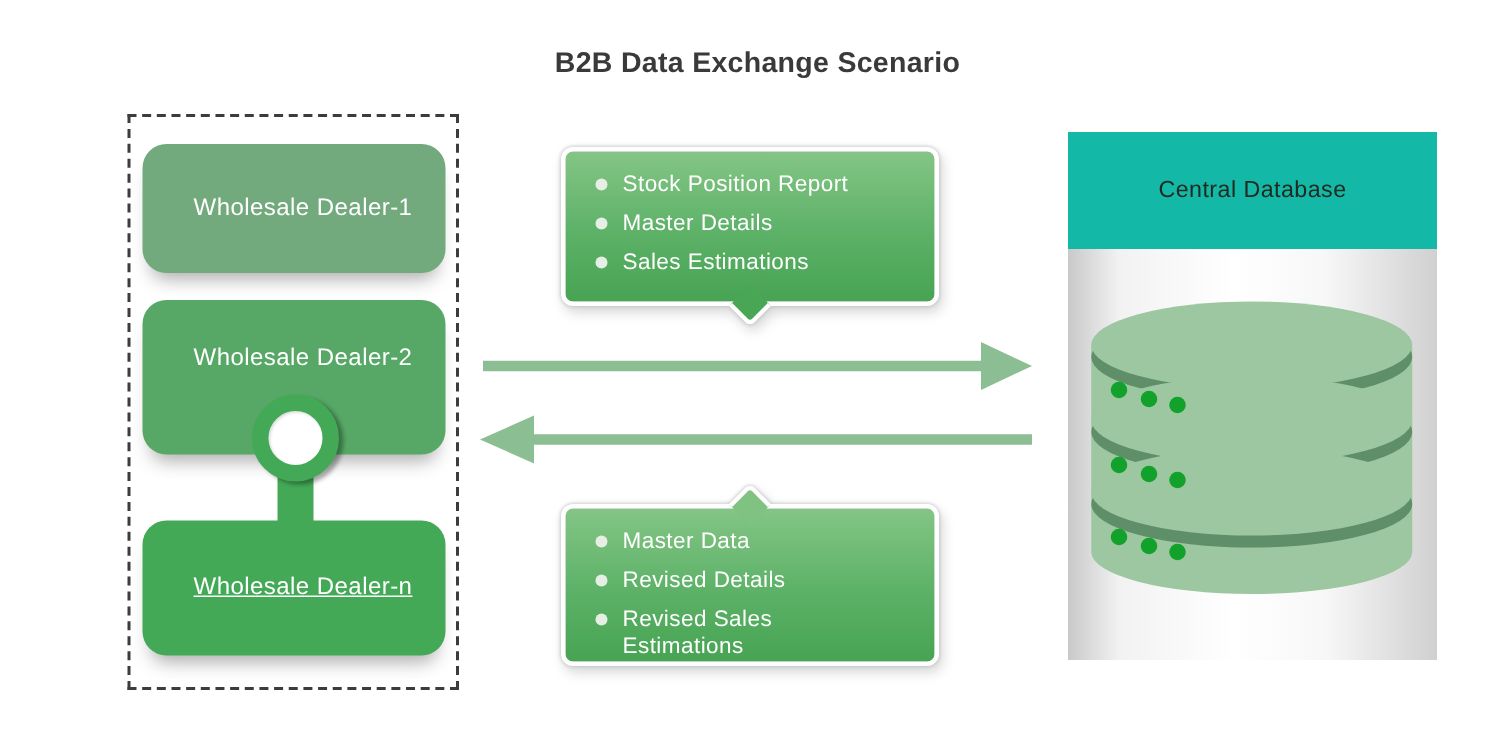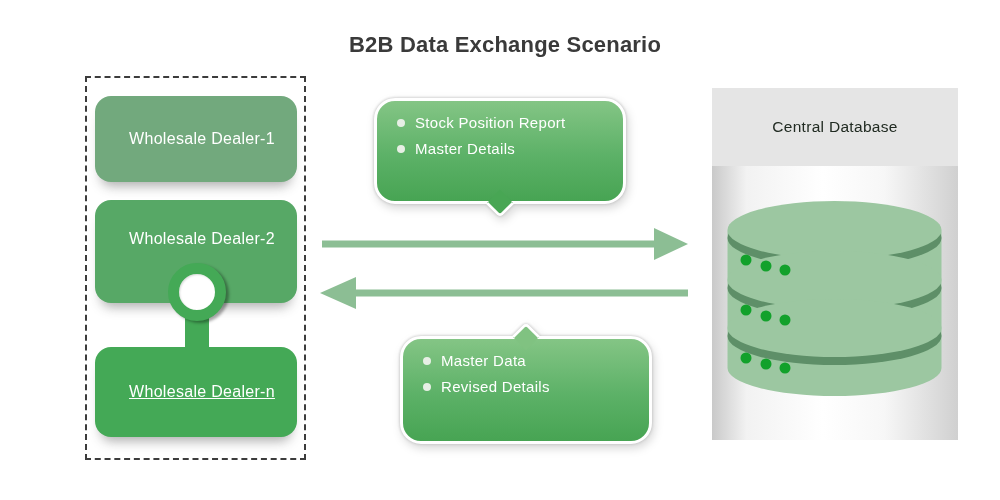--- a/index.html
+++ b/index.html
@@ -3,21 +3,21 @@
 <meta charset="utf-8">
 <style>
   html,body{margin:0;padding:0;background:#ffffff;}
   .stage{
     position:relative;width:1000px;height:500px;background:#ffffff;overflow:hidden;
     font-family:"Liberation Sans",sans-serif;
   }
   
   .title{
     position:absolute;left:330px;top:32px;width:350px;text-align:center;
-    font-size:22px;font-weight:700;color:#3a3a3a;letter-spacing:.2px;margin:0;
+    font-size:19px;font-weight:700;color:#3a3a3a;letter-spacing:.2px;margin:0;
   }
   
   .dealer-frame{
     position:absolute;left:85px;top:76px;width:221px;height:384px;
     border:2px dashed #3c3c3c;box-sizing:border-box;background:transparent;
   }
   .dealer{
     position:absolute;box-sizing:border-box;border-radius:16px;
     color:#ffffff;font-size:16px;letter-spacing:.3px;
     display:flex;align-items:center;justify-content:center;text-align:left;
@@ -35,26 +35,26 @@
     position:absolute;left:168px;top:263px;width:36px;height:36px;background:#ffffff;
     border:11px solid #44a956;border-radius:50%;z-index:4;
     box-shadow:3px 2px 3px rgba(0,0,0,.35), inset 1px 1px 2px rgba(0,0,0,.15);
   }
   
   .arrow{position:absolute;}
   .arrow-right{left:322px;top:227px;}
   .arrow-left{left:318px;top:276px;}
   
   .callout{
-    position:absolute;box-sizing:border-box;border:3px solid #ffffff;border-radius:21px;
+    position:absolute;box-sizing:border-box;border:3px solid #ffffff;border-radius:8px;
     background:linear-gradient(180deg,#84c585 0%,#5cb167 55%,#47a453 100%);
     filter:drop-shadow(0 0 1.5px #b8b8b8) drop-shadow(2px 4px 4px rgba(0,0,0,.15));
   }
   .callout-top{left:374px;top:98px;width:252px;height:106px;}
-  .callout-bottom{left:374px;top:336px;width:252px;height:108px;margin-left:26px;}
+  .callout-bottom{left:374px;top:336px;width:252px;height:108px;}
   .tail{position:absolute;width:20px;height:20px;left:50%;margin-left:-10px;
         transform:rotate(45deg);box-sizing:border-box;}
   .tail-down{bottom:-13px;background:#48a654;border-right:3px solid #fff;
              border-bottom:3px solid #fff;border-bottom-right-radius:5px;}
   .tail-up{top:-13px;background:#80c281;border-left:3px solid #fff;
            border-top:3px solid #fff;border-top-left-radius:5px;}
   .callout ul{
     list-style:none;margin:0;padding:13px 12px 10px 20px;position:relative;z-index:2;
   }
   .callout li{
@@ -62,21 +62,21 @@
     color:#ffffff;font-size:15px;letter-spacing:.3px;line-height:1.25;
   }
   .bullet{
     flex:0 0 auto;width:8px;height:8px;border-radius:50%;background:#e7efe5;
     margin:5px 10px 0 0;
   }
   .li-text{display:inline-block;max-width:168px;}
   
   .db-panel{position:absolute;left:712px;top:88px;width:246px;height:352px;}
   .db-header{
-    height:78px;background:#e5e5e5;color:#212b22;font-size:15.5px;letter-spacing:.3px;
+    height:78px;background:#14b8a6;color:#212b22;font-size:15.5px;letter-spacing:.3px;
     display:flex;align-items:center;justify-content:center;
   }
   .db-body{
     position:relative;height:274px;
     background:linear-gradient(90deg,#c9c9c9 0%,#f2f2f2 14%,#ffffff 45%,#f7f7f7 70%,#d0d0d0 100%);
   }
   .cylinder{position:absolute;left:14px;top:34px;}
 </style>
 </head>
 <body>
@@ -116,33 +116,41 @@
     <div class="tail tail-down"></div>
     <ul>
       <li>
         <span class="bullet"></span>
         <span class="li-text">Stock Position Report</span>
       </li>
       <li>
         <span class="bullet"></span>
         <span class="li-text">Master Details</span>
       </li>
+      <li>
+        <span class="bullet"></span>
+        <span class="li-text">Sales Estimations</span>
+      </li>
     </ul>
   </div>
 
   <div class="callout callout-bottom">
     <div class="tail tail-up"></div>
     <ul>
       <li>
         <span class="bullet"></span>
         <span class="li-text">Master Data</span>
       </li>
       <li>
         <span class="bullet"></span>
         <span class="li-text">Revised Details</span>
+      </li>
+      <li>
+        <span class="bullet"></span>
+        <span class="li-text">Revised Sales Estimations</span>
       </li>
     </ul>
   </div>
 
   <div class="db-panel">
     <div class="db-header">Central Database</div>
     <div class="db-body">
       <svg class="cylinder" width="217" height="198" viewBox="0 0 217 198">
 
         <path d="M1.5,32 A107,30 0 0 1 215.5,32 L215.5,168 A107,28 0 0 1 1.5,168 Z" fill="#9cc7a1"></path>

